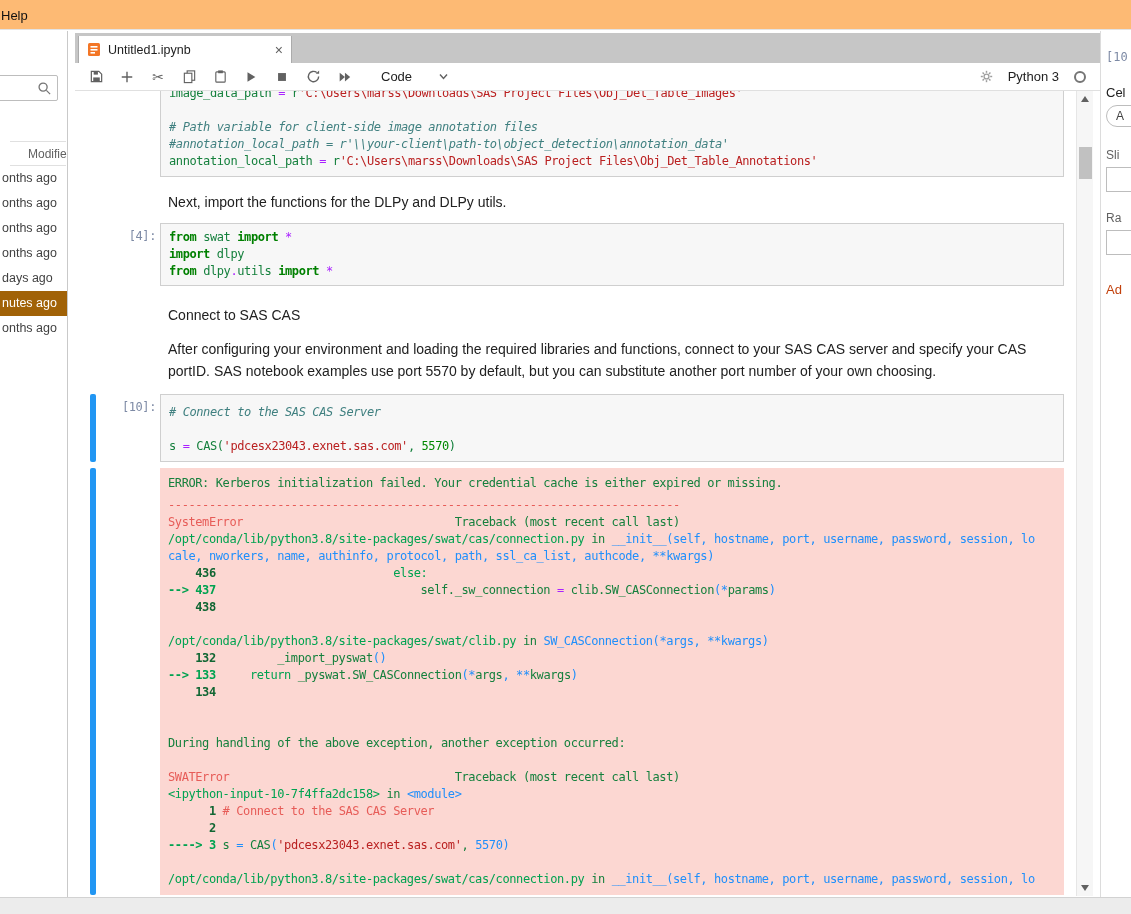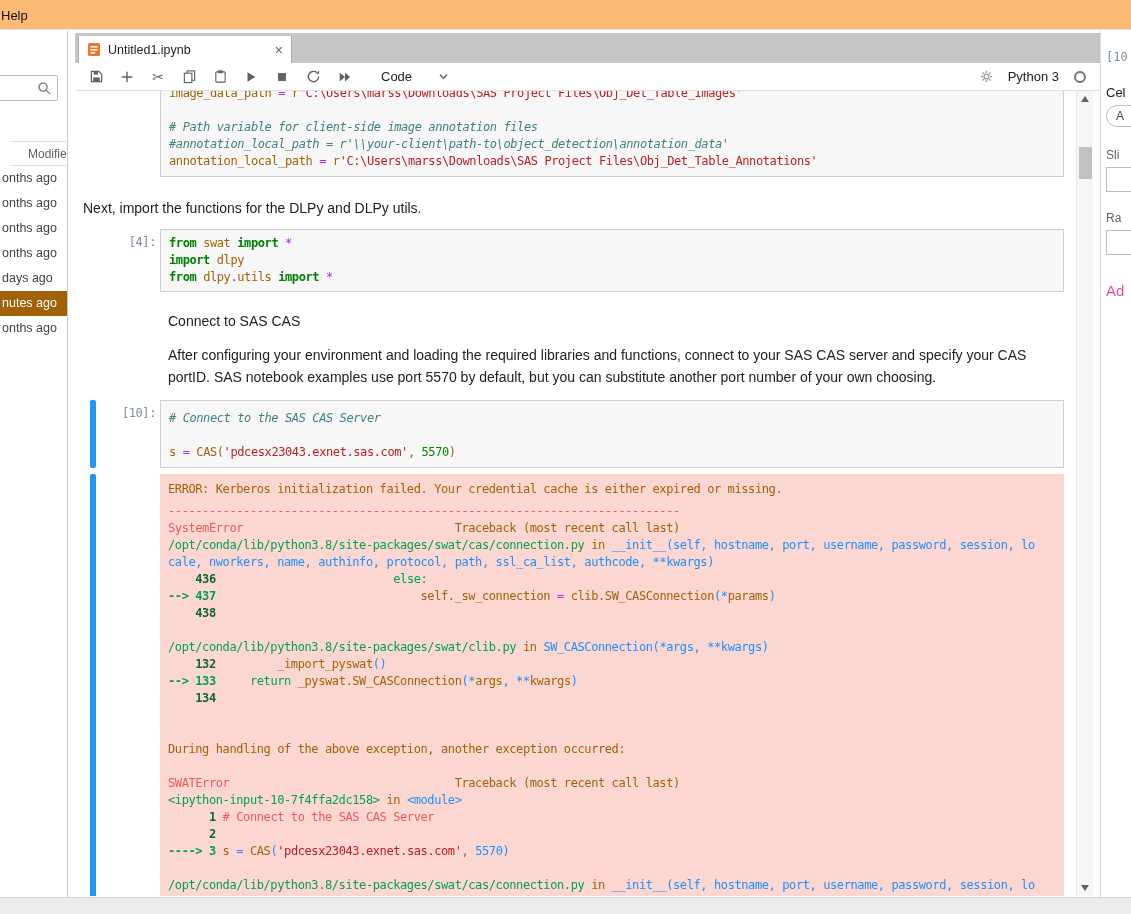--- a/index.html
+++ b/index.html
@@ -42,26 +42,26 @@
   .collapser.active { background:#2196f3; }
   .prompt { width:64px; flex:none; text-align:right; padding:6px 4px 0 0; font-family:"DejaVu Sans Mono", monospace; font-size:12px; letter-spacing:-0.4px; color:#7d8aa5; }
   .cell-content { flex:1; margin-right:12px; min-width:0; }
   .code-box { background:#f7f7f7; border:1px solid #cfcfcf; padding:8px 8px 6px; overflow:hidden; }
   .code-box.pad5 { padding:5px 8px; }
   .code-box.pad9 { padding:9px 8px 6px; }
   .cm-line { white-space:pre; font-family:"DejaVu Sans Mono", monospace; font-size:12px; letter-spacing:-0.4px; line-height:17px; height:17px; color:#1f1f1f; }
   .md-box { padding:0 8px; font-size:14px; color:#212121; }
   .md-line { line-height:22px; }
   .md-single { line-height:18px; }
-  .mt16 { margin-top:16px;flex-direction:column; } .mt12 { margin-top:12px; } .mt20 { margin-top:20px; } .mt14 { margin-top:14px; } .mt6 { margin-top:6px; }
+  .mt16 { margin-top:16px; } .mt12 { margin-top:12px; } .mt20 { margin-top:20px; } .mt14 { margin-top:14px; } .mt6 { margin-top:6px; }
   .output-box { flex:1; margin-right:12px; background:#fcd7d2; padding:7px 8px; overflow:hidden; min-width:0; }
   .traceback { margin-top:5px; }
 
   
-  .x-t { color:#a16207; }
+  .x-t { color:#15803d; }
   .x-k { color:#008000; font-weight:bold; }
   .x-c { color:#408080; font-style:italic; }
   .x-s { color:#ba2121; }
   .x-n { color:#080; }
   .x-o { color:#aa22ff; }
   .x-ar { color:#e75c58; }
   .x-ag { color:#00a250; }
   .x-agb { color:#00a250; font-weight:bold; }
   .x-ab { color:#208ffb; }
   .x-ln { color:#116633; font-weight:bold; }
@@ -74,21 +74,21 @@
 
   
   .rightpanel { position:absolute; left:1100px; top:31px; width:31px; height:866px; background:#fff; border-left:1px solid #dcdcdc; overflow:hidden; }
   .rp-prompt { position:absolute; left:5px; top:19px; font-family:"DejaVu Sans Mono", monospace; font-size:12px; color:#7d8aa5; white-space:nowrap; }
   .rp-label-cell { position:absolute; left:5px; top:54px; font-size:13px; color:#212121; white-space:nowrap; }
   .rp-tagbtn { position:absolute; left:5px; top:74px; width:42px; height:22px; border:1px solid #bdbdbd; border-radius:11px; font-size:12px; color:#424242; display:flex; align-items:center; padding-left:9px; background:#fff; cursor:pointer; }
   .rp-label-slide { position:absolute; left:5px; top:117px; font-size:12px; color:#616161; white-space:nowrap; }
   .rp-select1 { position:absolute; left:5px; top:136px; width:42px; height:25px; border:1px solid #bdbdbd; background:#fff; cursor:pointer; }
   .rp-label-raw { position:absolute; left:5px; top:180px; font-size:12px; color:#616161; white-space:nowrap; }
   .rp-select2 { position:absolute; left:5px; top:199px; width:42px; height:25px; border:1px solid #bdbdbd; background:#fff; cursor:pointer; }
-  .rp-label-adv { position:absolute; left:5px; top:251px; font-size:15px; color:#ec4899; white-space:nowrap; }
+  .rp-label-adv { position:absolute; left:5px; top:251px; font-size:13px; color:#c2410c; white-space:nowrap; }
 
   
   .statusbar { position:absolute; left:0; top:897px; width:100%; height:17px; background:#ececec; border-top:1px solid #d2d2d2; }
 </style>
 </head>
 <body>
 
 <div class="screen">
 
   <div class="menubar">

